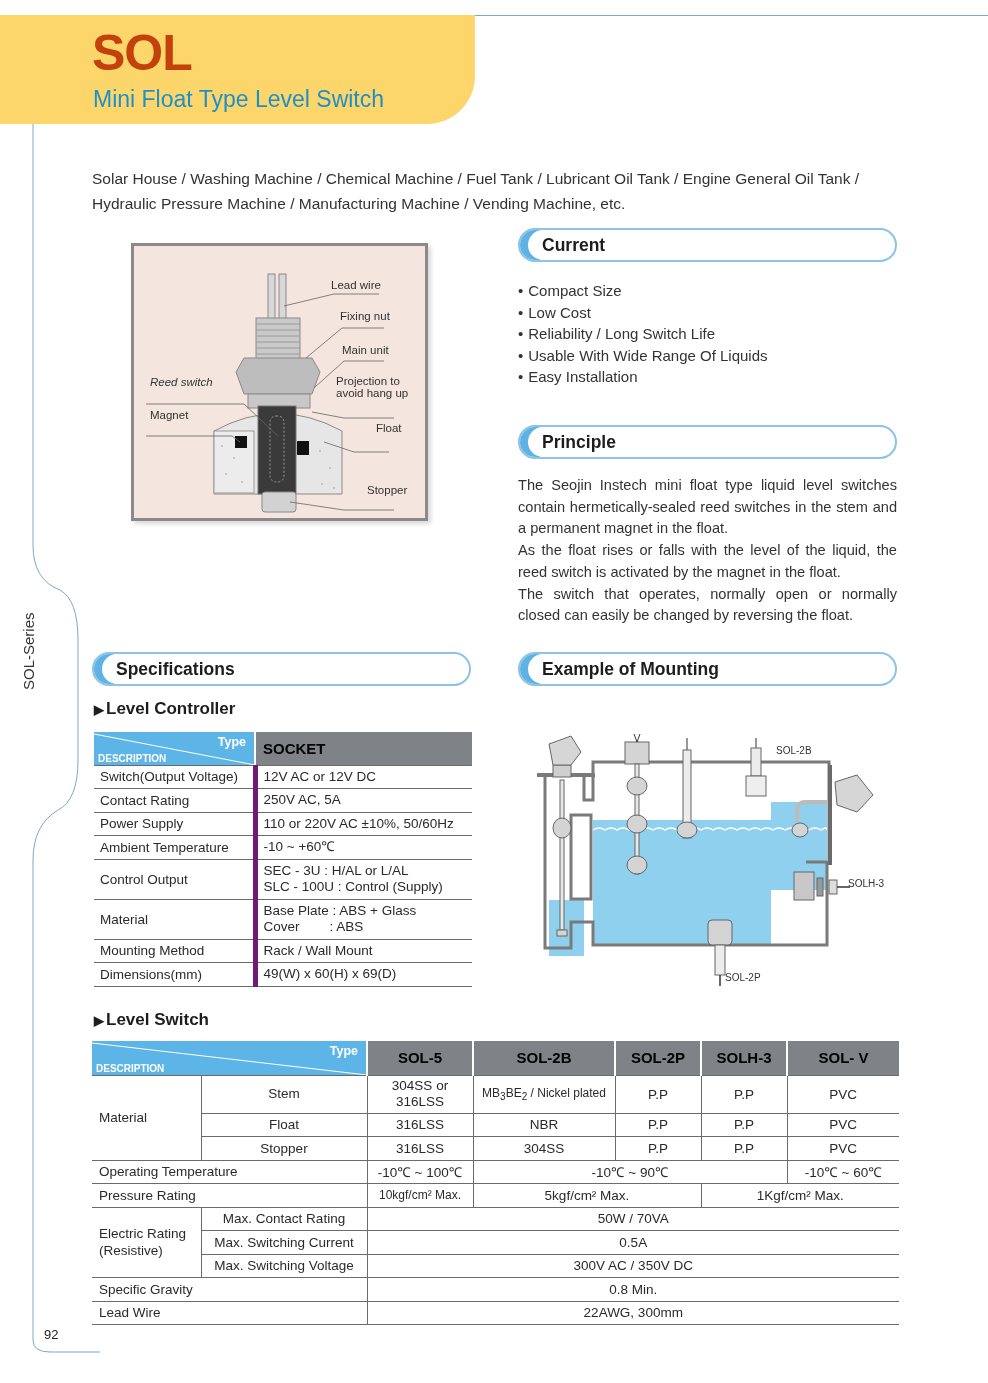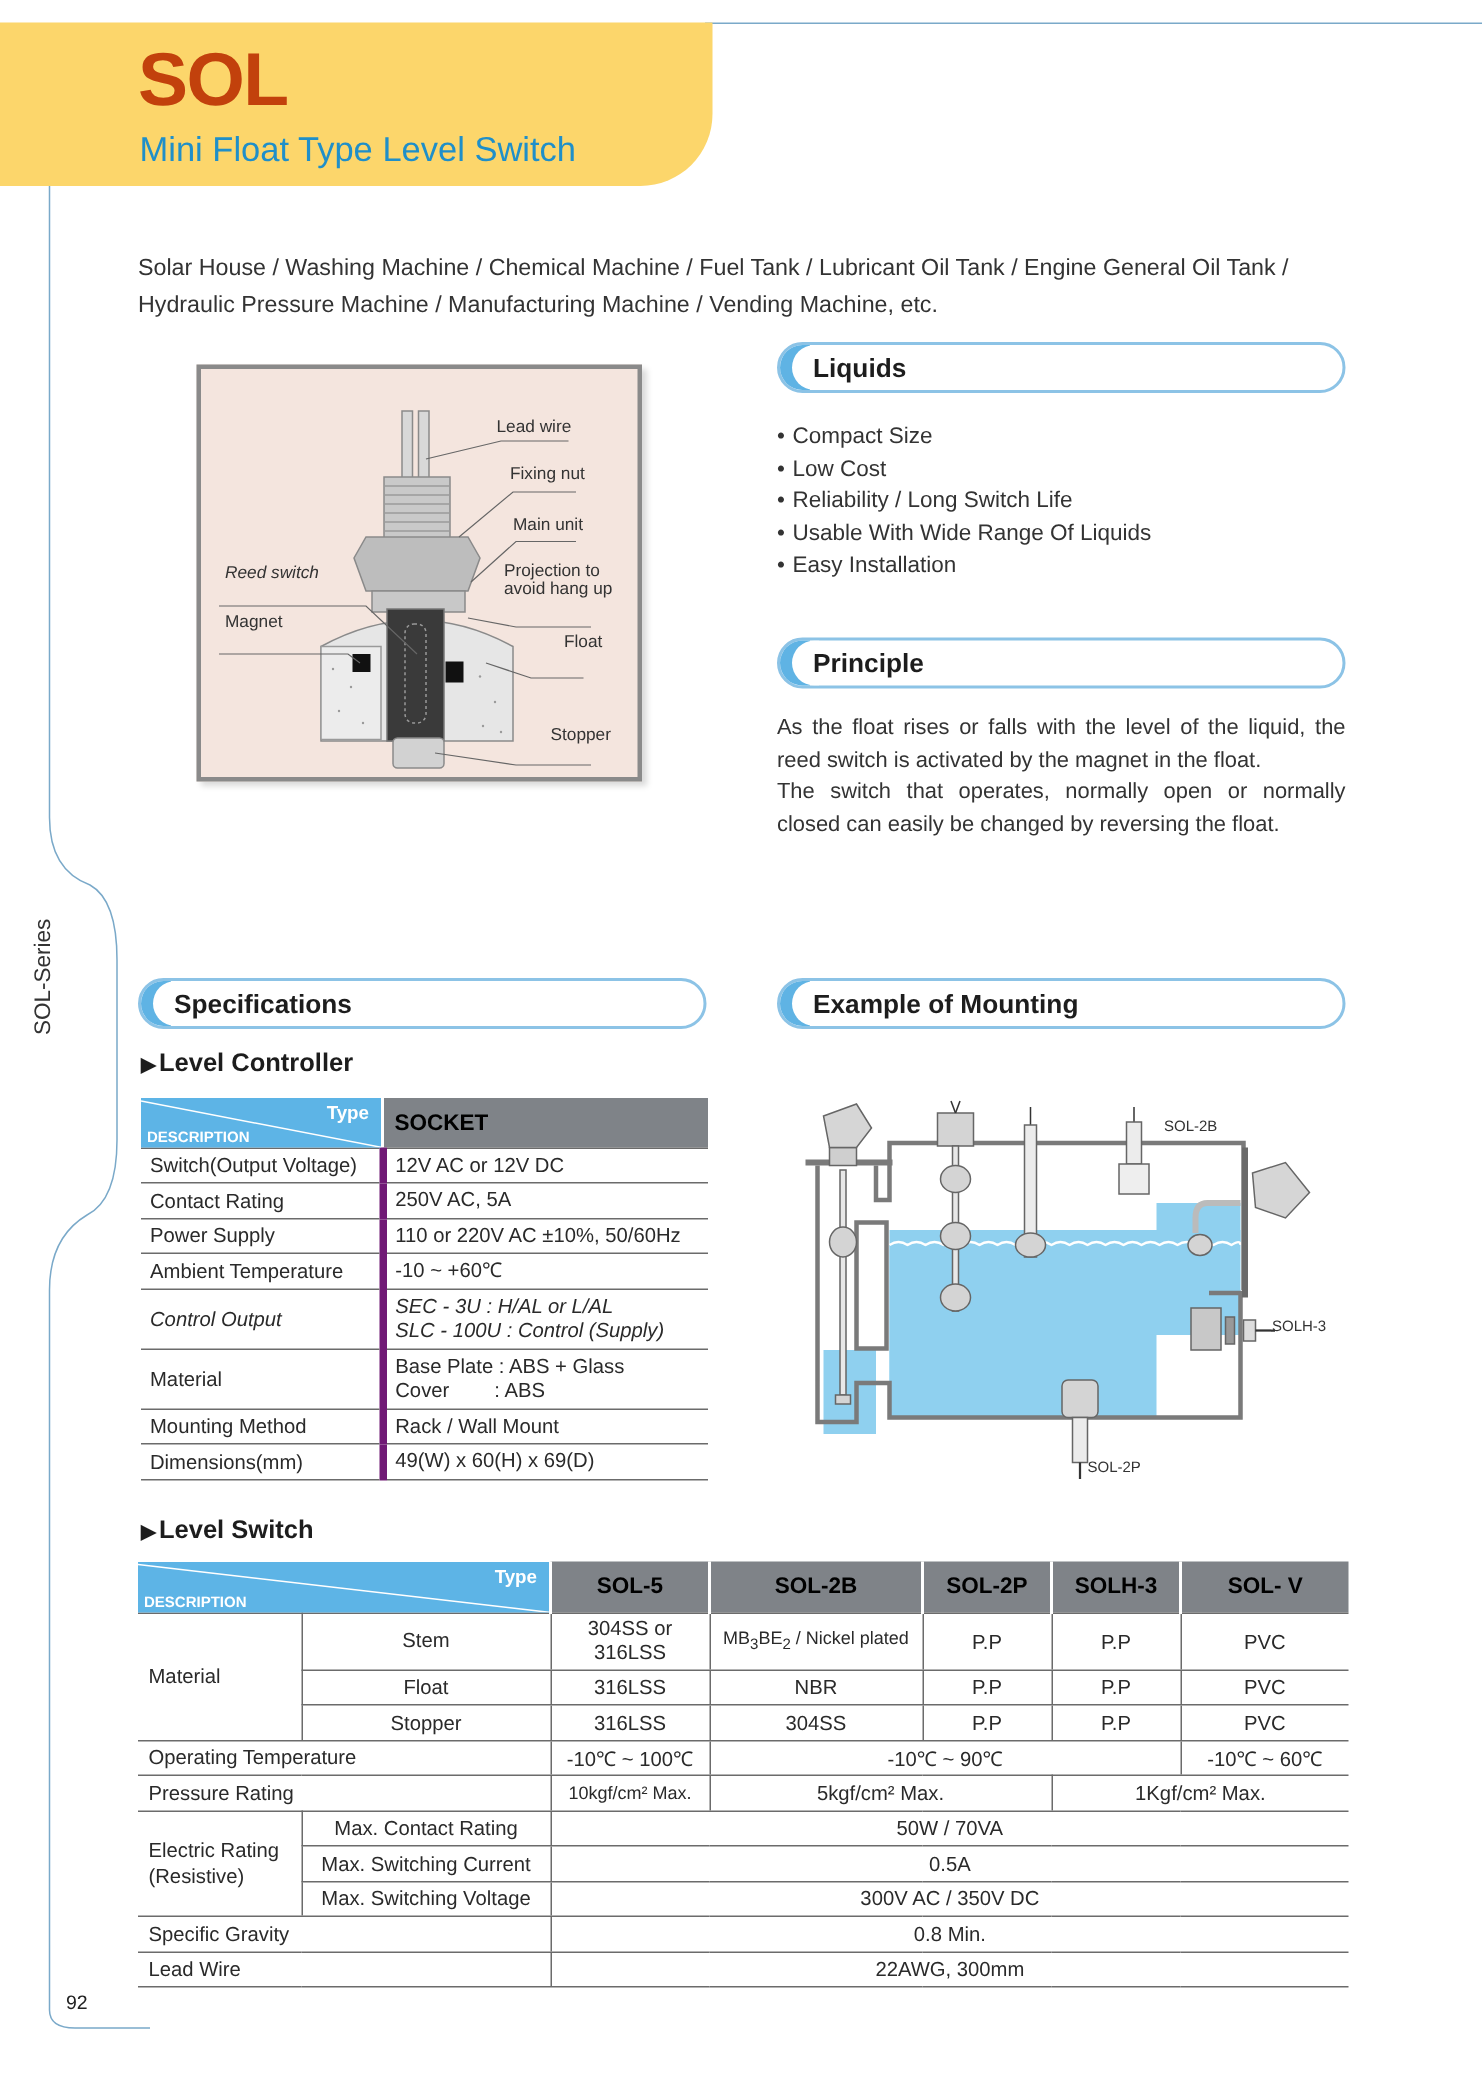--- a/index.html
+++ b/index.html
@@ -123,34 +123,35 @@
   <div class="callout" style="left:206px; top:64px;">Fixing nut</div>
   <div class="callout" style="left:208px; top:98px;">Main unit</div>
   <div class="callout" style="left:202px; top:129px; width:80px; white-space:normal;">Projection to avoid hang up</div>
   <div class="callout" style="left:16px; top:130px;font-style:italic;">Reed switch</div>
   <div class="callout" style="left:16px; top:163px;">Magnet</div>
   <div class="callout" style="left:242px; top:176px;">Float</div>
   <div class="callout" style="left:233px; top:238px;">Stopper</div>
 </div>
 
 <div class="pill" style="left:518px; top:228px; width:379px;">
-  <span>Liquids</span>
+  <span>Current</span>
 </div>
 <ul class="features">
   <li>Compact Size</li>
   <li>Low Cost</li>
   <li>Reliability / Long Switch Life</li>
   <li>Usable With Wide Range Of Liquids</li>
   <li>Easy Installation</li>
 </ul>
 
 <div class="pill" style="left:518px; top:425px; width:379px;">
   <span>Principle</span>
 </div>
 <div class="principle">
+  <p>The Seojin Instech mini float type liquid level switches contain hermetically-sealed reed switches in the stem and a permanent magnet in the float.</p>
   <p>As the float rises or falls with the level of the liquid, the reed switch is activated by the magnet in the float.</p>
   <p>The switch that operates, normally open or normally closed can easily be changed by reversing the float.</p>
 </div>
 
 <div class="pill" style="left:92px; top:652px; width:379px;">
   <span>Specifications</span>
 </div>
 <div class="subhead" style="left:94px; top:699px;"><span class="tri">▶</span><span>Level Controller</span></div>
 
 <table class="lc" style="left:94px; top:732px; width:378px;">
@@ -174,21 +175,21 @@
         <td class="v">250V AC, 5A</td>
       </tr>
   <tr>
         <td>Power Supply</td>
         <td class="v">110 or 220V AC ±10%, 50/60Hz</td>
       </tr>
   <tr>
         <td>Ambient Temperature</td>
         <td class="v">-10 ~ +60℃</td>
       </tr>
-  <tr style="height:40px;font-style:italic;">
+  <tr style="height:40px;">
         <td>Control Output</td>
         <td class="v">
           <div>SEC - 3U : H/AL or L/AL</div>
           <div>SLC - 100U : Control (Supply)</div>
         </td>
       </tr>
   <tr style="height:40px;">
         <td>Material</td>
         <td class="v">
           <div>Base Plate : ABS + Glass</div>

